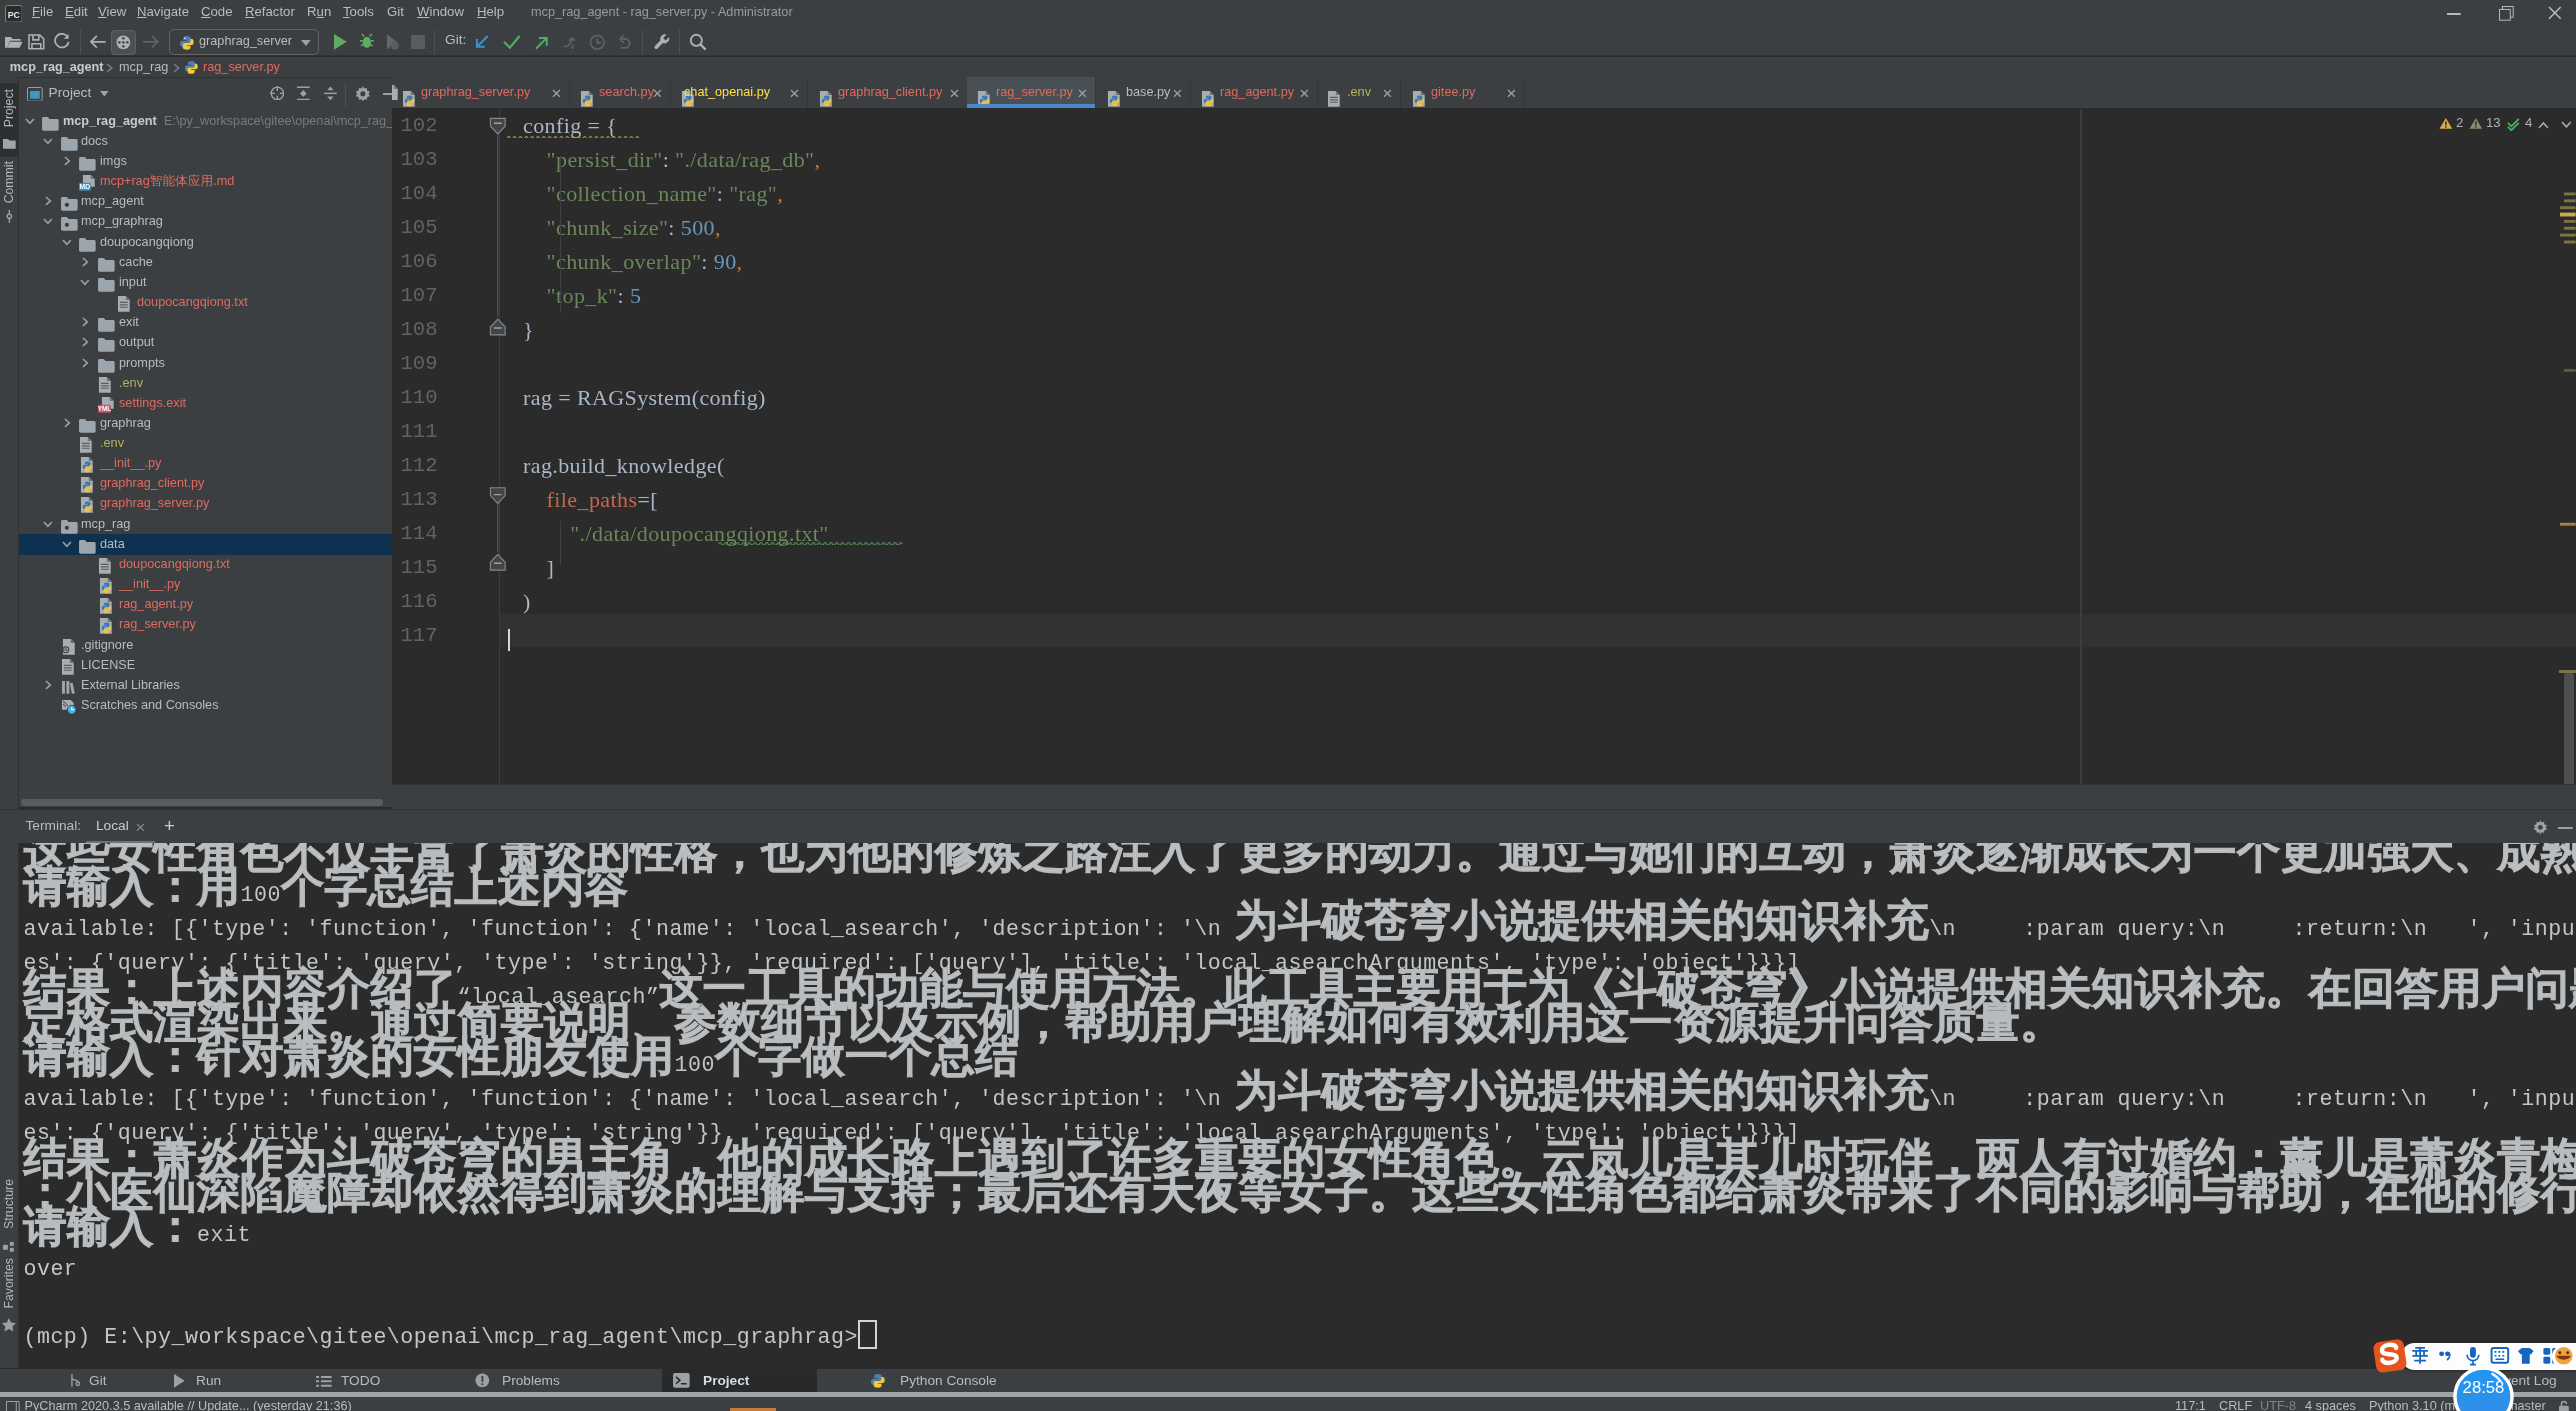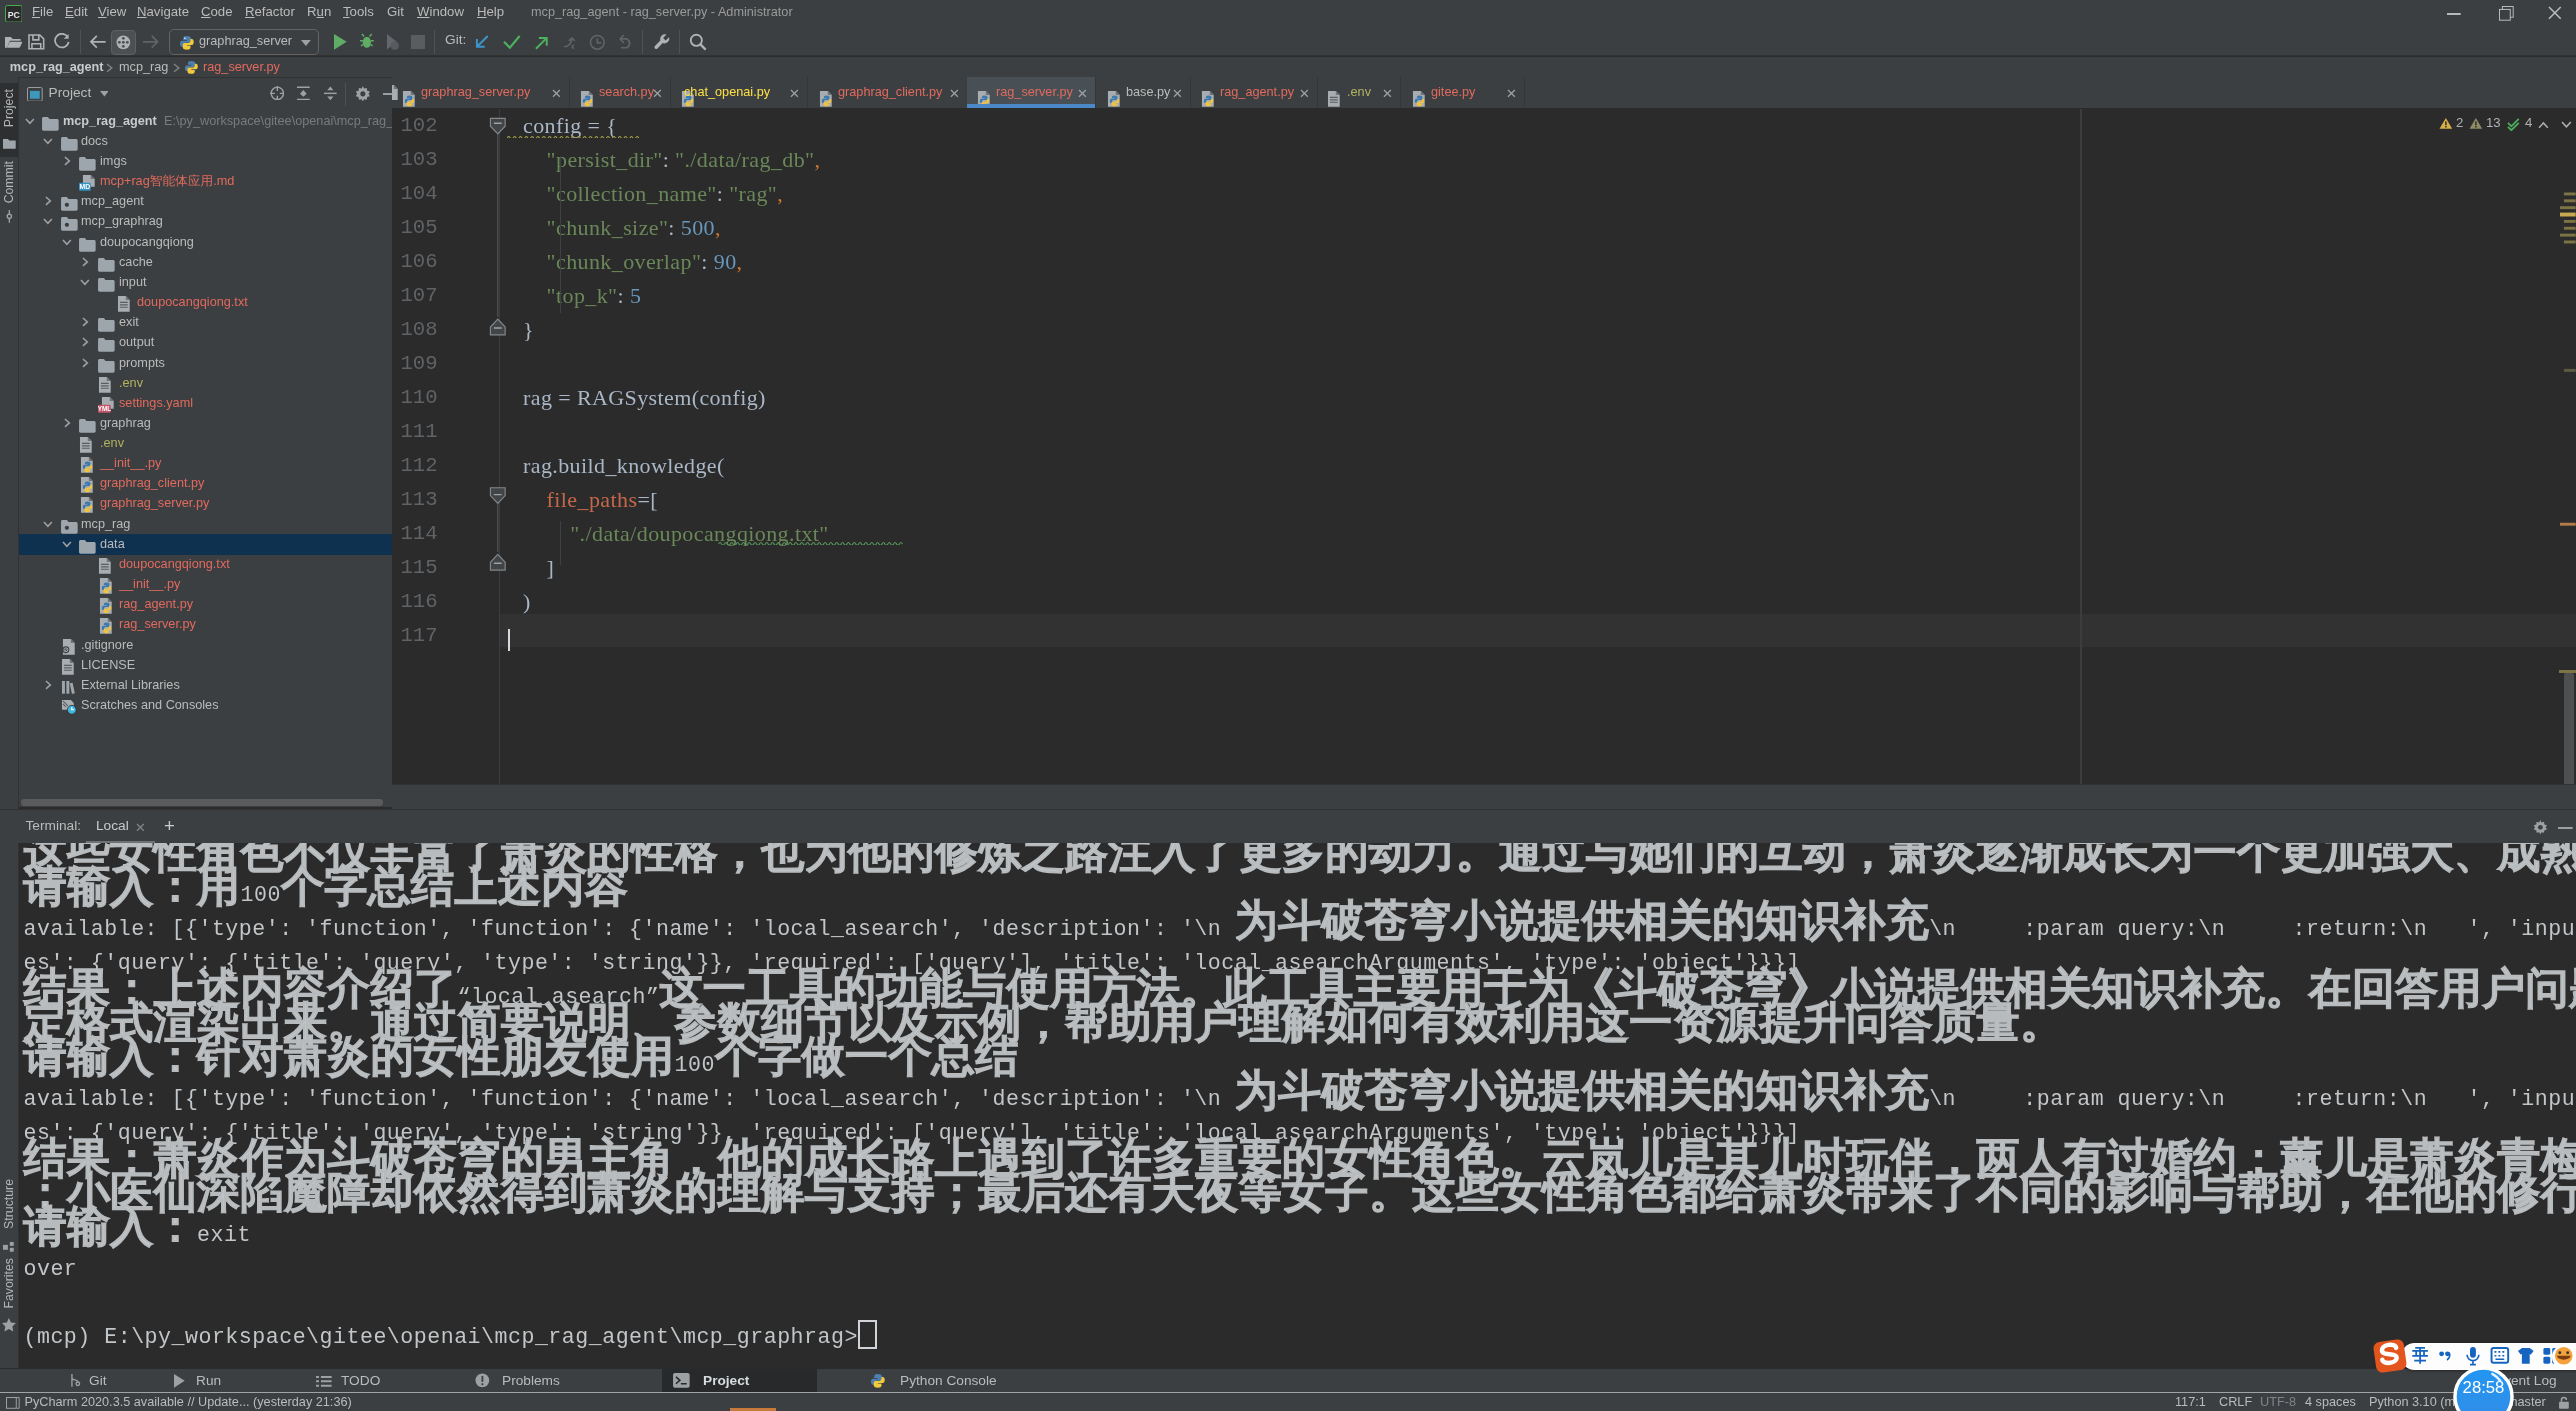--- a/index.html
+++ b/index.html
@@ -36,21 +36,21 @@
 .gr{color:#6a8759}.bl{color:#6897bb}.or{color:#cc7832}.na{color:#c4674a}
 
 #curline{position:absolute;left:108px;top:505px;width:2076px;height:33px;background:#323232}
 
 #termhead{left:0;top:809px;width:2576px;height:34px;background:#3c3f41;border-top:1px solid #323232;font-size:13.7px}
 #term{left:18.6px;top:843px;width:2557px;height:525px;background:#2b2b2b;overflow:hidden}
 #termtext{position:absolute;left:4.9px;top:0.5px;font-size:21.6px;letter-spacing:0.5px;line-height:34px;font-family:"Liberation Mono",monospace;white-space:pre;color:#c2c6c8}
 #cursor{display:inline-block;width:18.6px;height:29px;border:2px solid #d0d4d8;vertical-align:-6.9px}
 
 #bstripe{left:0;top:1368px;width:2576px;height:23.5px;background:#3c3f41;border-top:1px solid #292b2d;font-size:13.7px;color:#b8bcbe}
-#status{left:0;top:1392px;width:2576px;height:19.6px;background:#3c3f41;border-top:1px solid #a3a3a3;font-size:12.7px;color:#b8bcbe}
+#status{left:0;top:1392px;width:2576px;height:19.6px;background:#3c3f41;border-top:5px solid #a3a3a3;font-size:12.7px;color:#b8bcbe}
 .bitem{position:absolute;top:2.9px;height:17.6px;line-height:17.6px}
 .bitem svg{display:inline-block;vertical-align:-2.9px}
 </style></head>
 <body>
 
 <div class="abs" id="title">
   <svg class="abs" style="left:4.9px;top:4.9px" width="17.6" height="17.6" viewBox="0 0 18 18">
       <rect x="0.5" y="0.5" width="17" height="17" rx="2" fill="#2b2b2b" stroke="#4caf50"></rect>
       <text x="9" y="13" font-size="9" font-weight="bold" fill="#e8e8e8" text-anchor="middle" font-family="Liberation Sans">PC</text>
     </svg>
@@ -374,21 +374,21 @@
           </svg></span>
         <span style="position:absolute;left:119px;color:#b2b261">.env</span>
       </div>
 <div class="row" style="width:412px;left:0;top:316px">
         <span style="position:absolute;left:98px;top:2.9px"><svg width="16.7" height="15.7" viewBox="0 0 17 16" style="font-size:13px">
             <path d="M4 0 h8 l4 4 v8 H4 z" fill="#a8adb2"></path>
             <path d="M12 0 l4 4 h-4 z" fill="#6e7377"></path>
             <rect x="0" y="8" width="13" height="8" rx="1" fill="#c4556a"></rect>
             <text x="6.5" y="14.5" font-size="6.5" font-weight="bold" fill="#fff" text-anchor="middle" font-family="Liberation Sans">YML</text>
           </svg></span>
-        <span style="position:absolute;left:119px;color:#e16a5e">settings.yaml</span>
+        <span style="position:absolute;left:119px;color:#e16a5e">settings.exit</span>
       </div>
 <div class="row" style="width:412px;left:0;top:336px">
         <svg class="chev" style="left:61px" width="11.8" height="11.8" viewBox="0 0 12 12">
           <path d="M4 2 l4.5 4 L4 10" fill="none" stroke="#9da1a4" stroke-width="1.6"></path>
         </svg>
         <span style="position:absolute;left:79px;top:2.9px"><svg width="16.7" height="13.7" viewBox="0 0 17 14">
             <path d="M0 1.5 C0 .7 .7 0 1.5 0 H6 l1.6 2 H15.5 C16.3 2 17 2.7 17 3.5 V12.5 C17 13.3 16.3 14 15.5 14 H1.5 C.7 14 0 13.3 0 12.5 z" fill="#9da6ad"></path>
           </svg></span>
         <span style="position:absolute;left:100px;color:#bbbbbb">graphrag</span>
       </div>

